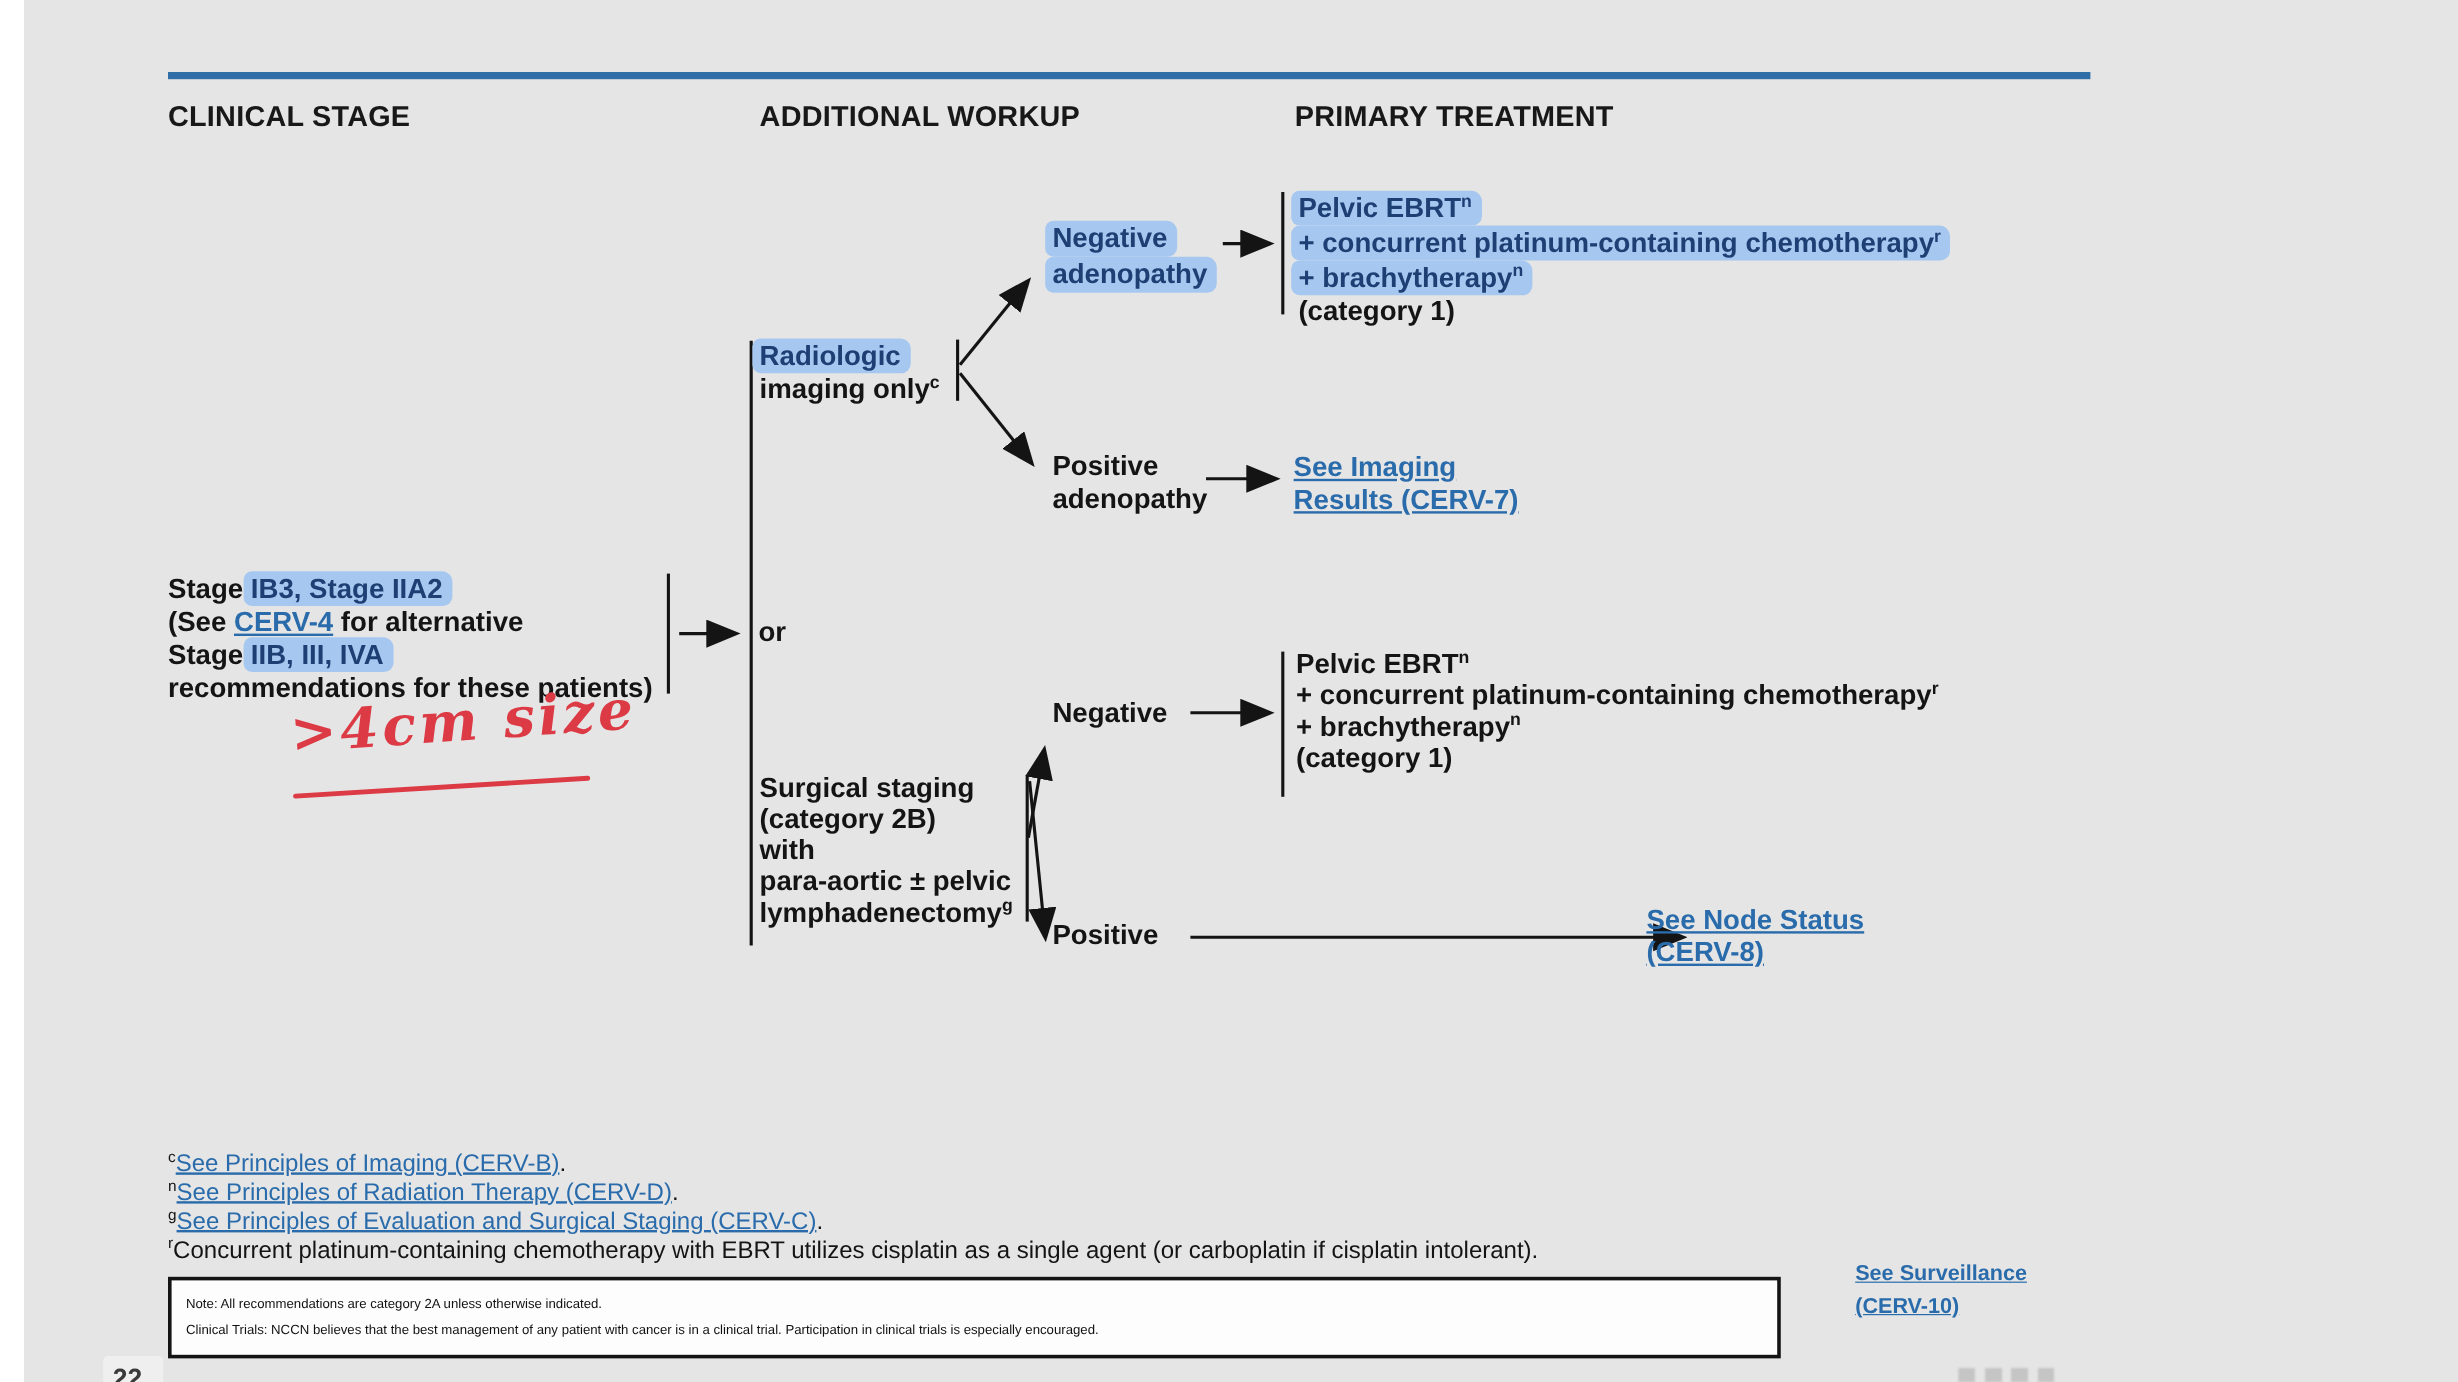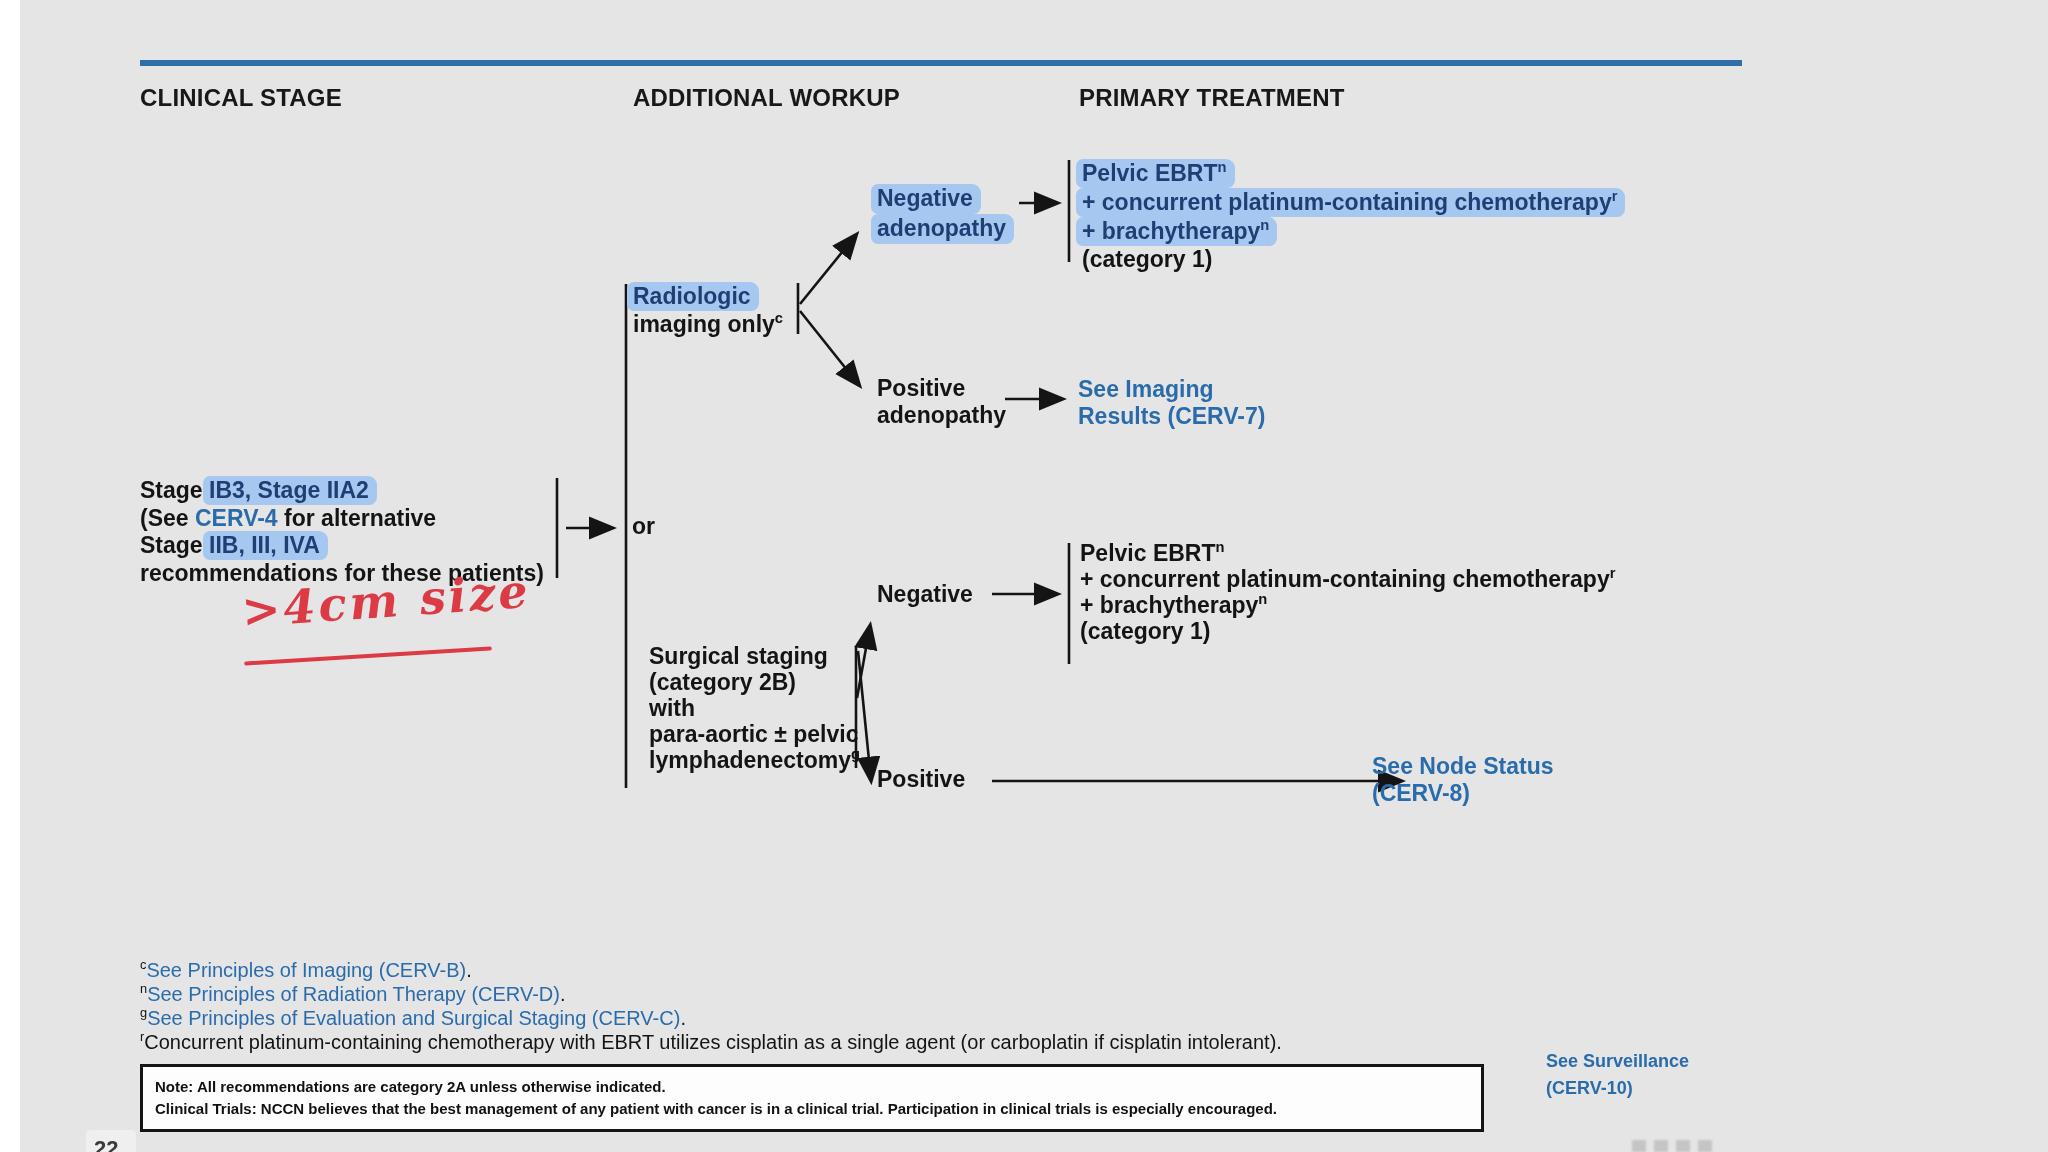--- a/index.html
+++ b/index.html
@@ -17,31 +17,31 @@
   
   .hl{
     background:#a6c8f0;color:#1d3f74;
     padding:1px 8px 2px 6px;margin-left:-6px;
     border-radius:7px 9px 8px 7px;
     display:inline-block;
   }
   .hl .sup{color:#1d3f74;}
   .sup{font-size:64%;vertical-align:super;line-height:0;}
   
-  .lnk{color:#2a6cab;cursor:pointer;}
+  .lnk{color:#2a6cab;text-decoration:underline;cursor:pointer;}
   .flow-link{font-size:23px;font-weight:bold;line-height:27px;white-space:nowrap;}
   
   .footnotes{font-size:20px;font-weight:normal;line-height:24px;color:#141414;white-space:nowrap;}
   .footnotes .sup{font-weight:normal;}
   
   .note-box{
     left:120px;top:1064px;width:1314px;height:44px;
     border:3px solid #141414;padding:9px 12px;background:#fdfdfd;
   }
-  .note-box .ln{font-size:15px;font-weight:bold;line-height:22px;white-space:nowrap;color:#111;}
+  .note-box .ln{font-size:11px;font-weight:normal;line-height:22px;white-space:nowrap;color:#111;}
   
   .red-note{
     left:222px;top:584px;color:#dc3a44;
     font-family:"DejaVu Serif",serif;font-style:italic;font-weight:bold;
     font-size:46px;letter-spacing:3px;transform:rotate(-4deg);transform-origin:left center;
     white-space:nowrap;
   }
   .red-underline{
     left:224px;top:654px;width:248px;height:4px;background:#dc3a44;
     transform:rotate(-3.5deg);border-radius:3px;
@@ -122,21 +122,21 @@
   <div class="abs flow lh27" style="left:857px;top:375px;">
     <div>Positive</div>
     <div>adenopathy</div>
   </div>
 
   <div class="abs flow-link" style="left:1058px;top:376px;">
     <div class="lnk">See Imaging</div>
     <div class="lnk">Results (CERV-7)</div>
   </div>
 
-  <div class="abs flow" style="left:629px;top:643px;">
+  <div class="abs flow" style="left:613px;top:643px;">
     <div>Surgical staging</div>
     <div>(category 2B)</div>
     <div>with</div>
     <div>para-aortic ± pelvic</div>
     <div><span>lymphadenectomy</span><span class="sup">g</span></div>
   </div>
 
   <div class="abs flow" style="left:857px;top:581px;">Negative</div>
 
   <div class="abs flow" style="left:1060px;top:540px;">

